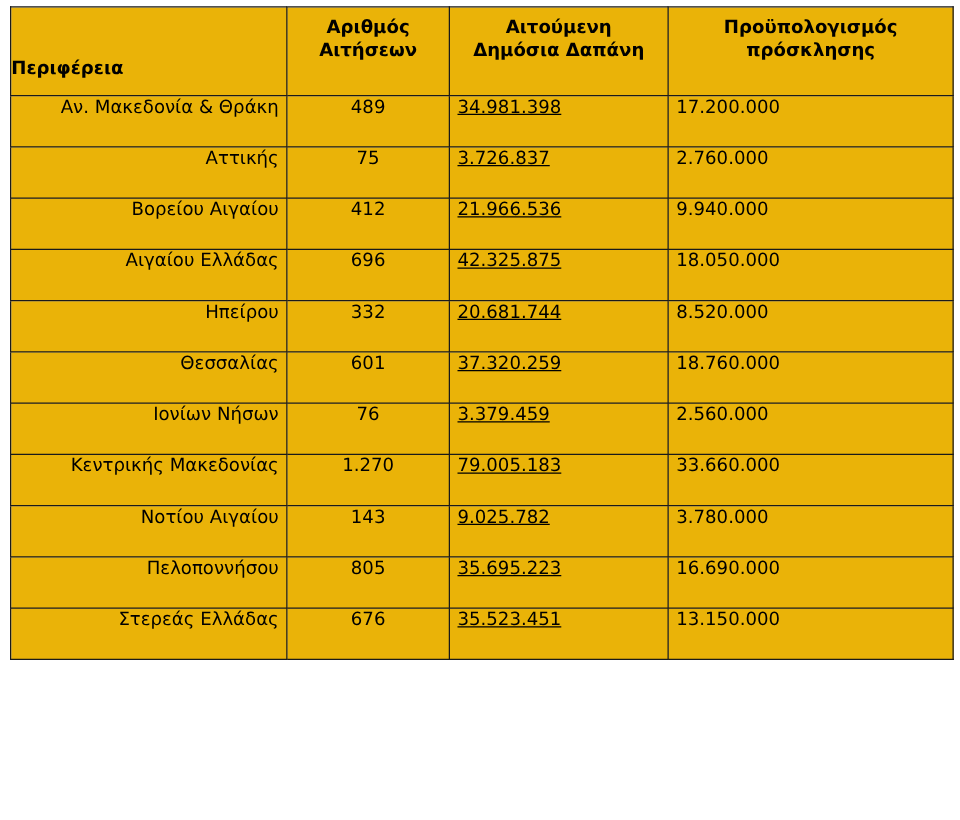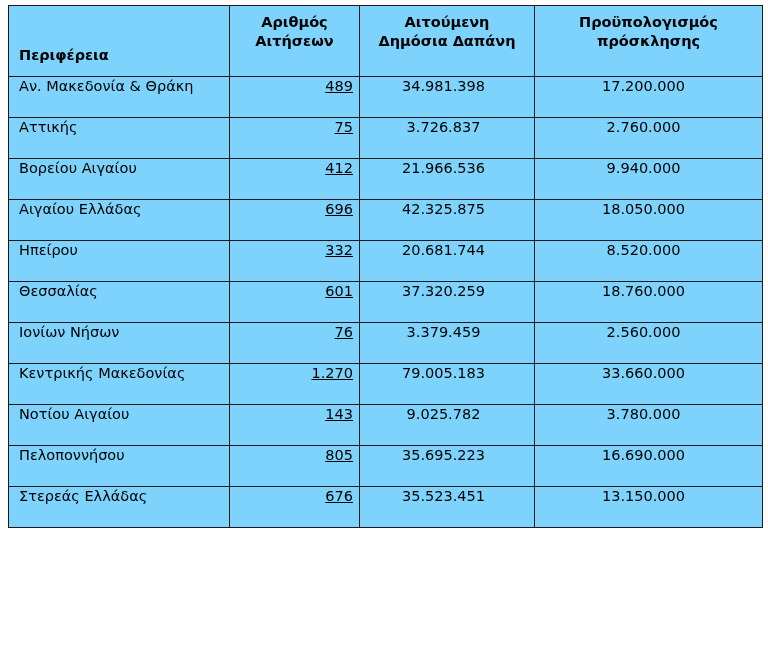--- a/index.html
+++ b/index.html
@@ -37,70 +37,69 @@
   table.data-table col.c-expense  { width: 175px; }
   table.data-table col.c-budget   { width: 228px; }
 
   table.data-table th,
   table.data-table td {
     border: 1.6px solid #1a1a1a;
     vertical-align: top;
     font-size: 14.5px;
     line-height: 1.32;
     padding: 0;
-    background: #7dd3fc;
+    background: #eab308;
   }
 
   
   thead th {
     height: 59px;
     font-weight: bold;
     vertical-align: middle;
     padding: 2px 8px 4px 8px;
   }
   thead th.h-region {
     text-align: left;
-    padding-left: 10px;
     vertical-align: bottom;
     padding-bottom: 11px;
   }
   thead th.h-num {
     text-align: center;
     vertical-align: top;
     padding-top: 7px;
   }
   thead th .hline {
     display: block;
     white-space: nowrap;
   }
 
   
   tbody td {
     height: 40px;
     padding-top: 6px;
     padding-bottom: 0;
   }
   tbody td.t-region {
-    text-align: left;
+    text-align: right;
     padding-left: 10px;
     padding-right: 6px;
   }
   tbody td.t-count {
-    text-align: right;
+    text-align: center;
     padding-left: 6px;
     padding-right: 6px;
-    text-decoration: underline;
   }
   tbody td.t-expense {
-    text-align: center;
+    text-align: left;
     padding-right: 13px;
     padding-left: 6px;
+    text-decoration: underline;
   }
   tbody td.t-budget {
-    text-align: center;
+    text-align: left;
     padding-right: 16px;
     padding-left: 6px;
   }
 
   tbody tr.total-row td {
     font-weight: bold;
     height: 44px;
   }
 </style>
 </head>

